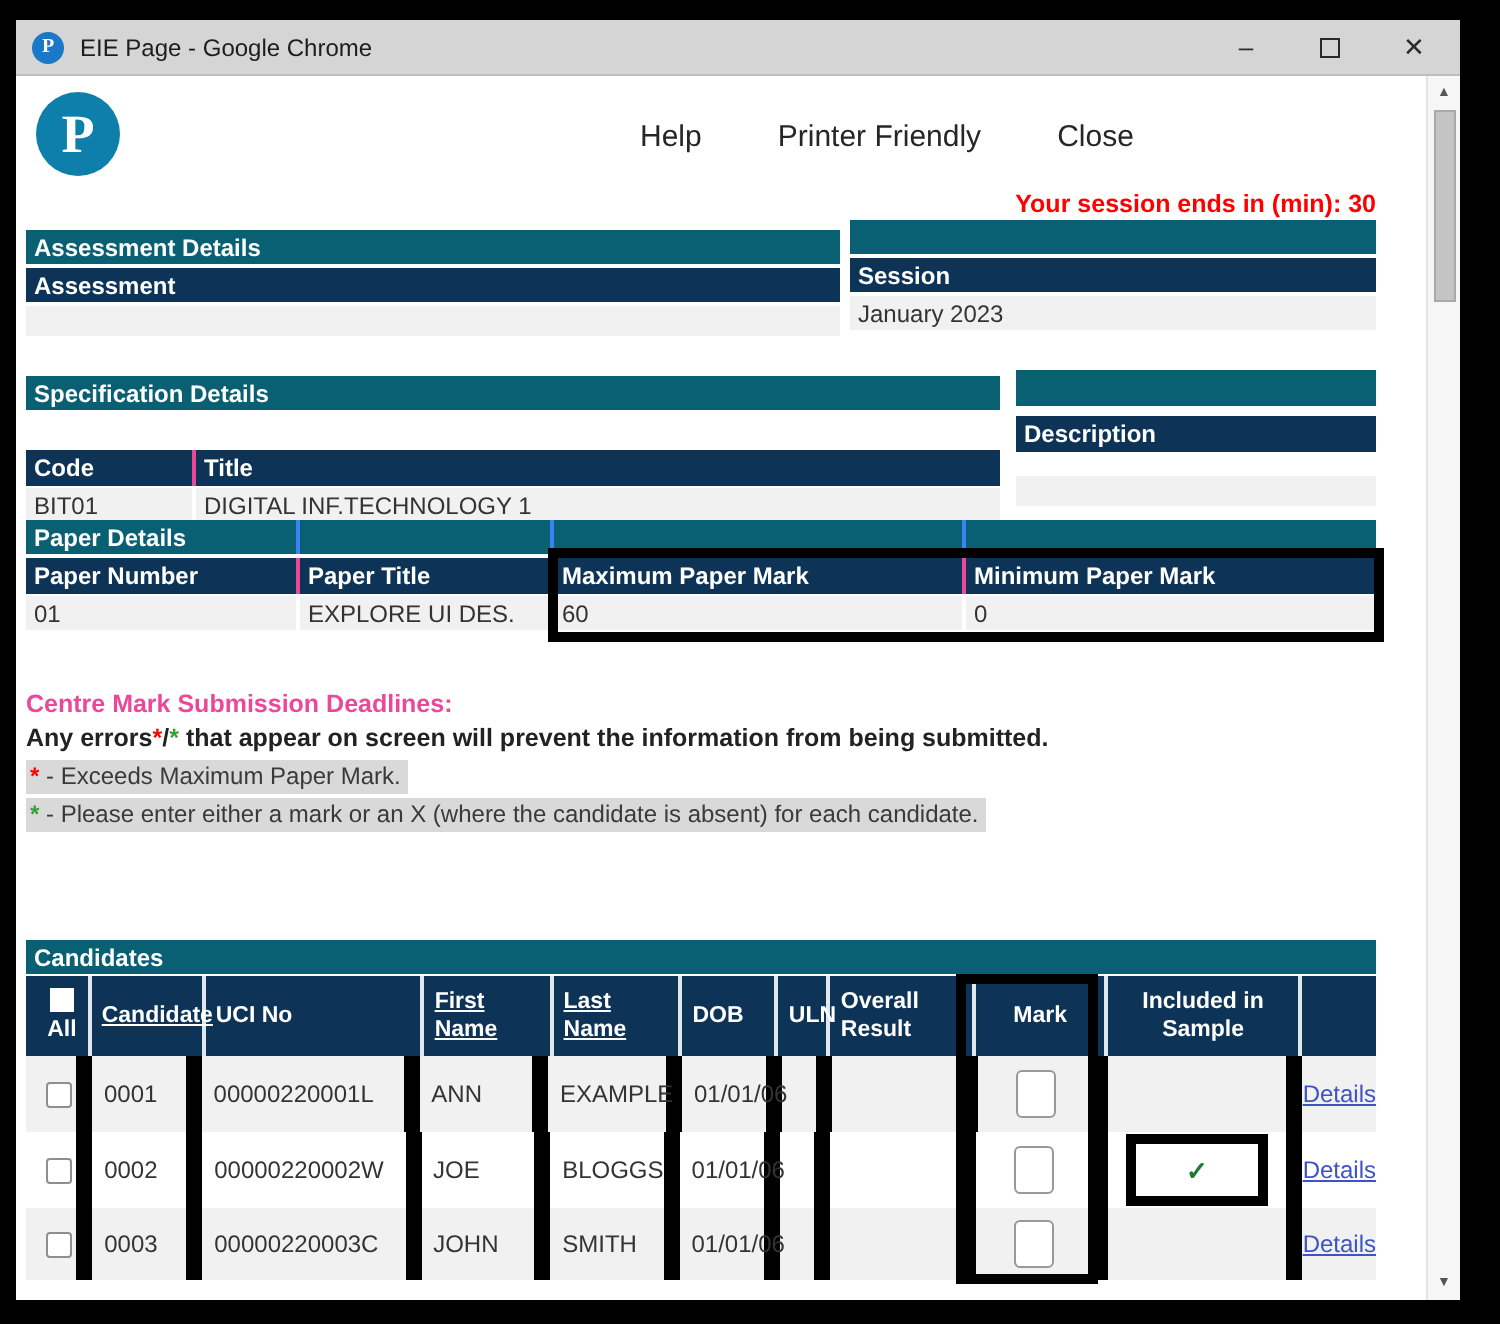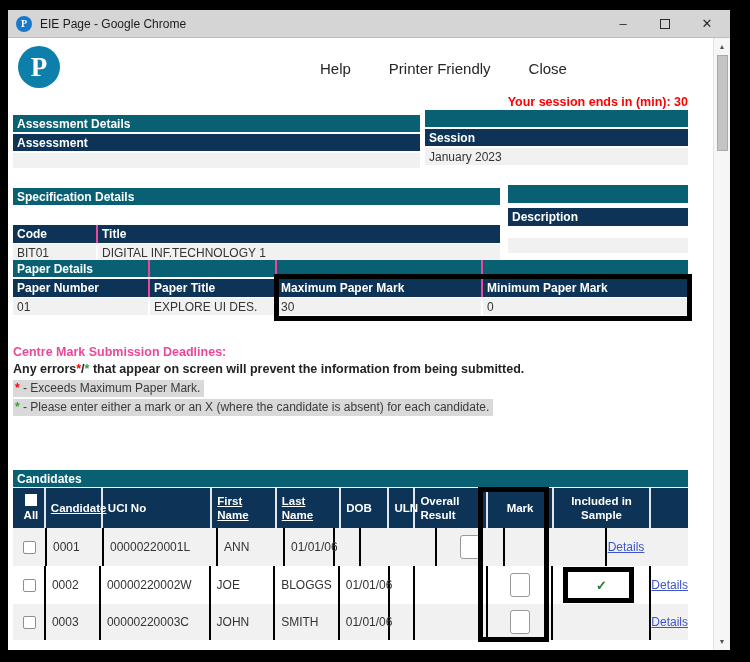--- a/index.html
+++ b/index.html
@@ -53,21 +53,21 @@
   .tbl-spec .cellrow.navy{height:18px; margin-bottom:1px;}
   .tbl-spec .cellrow.vals{height:17px; background:var(--row_gray);}
   .w-code{width:85px;} .w-title{width:402px;}
   .tbl-desc{position:absolute; left:500px; top:147px; width:180px;}
   .tbl-desc .band.teal{height:18px; margin-bottom:5px;}
   .tbl-desc .band.navy{height:18px; margin-bottom:12px;}
   .tbl-desc .grayrow{height:15px;}
   
   .tbl-paper{position:absolute; left:5px; top:222px; width:675px;}
   .tbl-paper .cellrow.tealrow{height:17px; margin-bottom:2px;}
-  .tbl-paper .cellrow.tealrow .cell{background:var(--teal); color:#fff; font-weight:bold; border-right:2px solid #ec4899;}
+  .tbl-paper .cellrow.tealrow .cell{background:var(--teal); color:#fff; font-weight:bold; border-right:2px solid #3b82f6;}
   .tbl-paper .cellrow.tealrow .cell:last-child{border-right:none;}
   .tbl-paper .cellrow.navy{height:18px; margin-bottom:1px;}
   .tbl-paper .cellrow.vals{height:17px; background:var(--row_gray);}
   .pw1{width:137px;} .pw2{width:127px;} .pw3{width:206px;} .pw4{width:205px;}
   
   .notices{position:absolute; left:5px; top:307px; width:676px;}
   .n-title{font-weight:bold; font-size:12.5px; color:#ec4899; margin-bottom:3px;}
   .n-line2{font-weight:bold; font-size:12.5px; color:#222; margin-bottom:4px;}
   .ast-red{color:var(--alert_red); font-weight:bold;}
   .ast-green{color:var(--note_green); font-weight:bold;}
@@ -81,21 +81,21 @@
   .hc.center{justify-content:center; text-align:center; padding-left:0;}
   .hc-all{flex-direction:column; align-items:flex-start; justify-content:center; gap:2px;}
   .sortlink{text-decoration:underline; cursor:default;}
   .c-all{width:34px;} .c-cand{width:57px;} .c-uci{width:114px;} .c-first{width:67px;} .c-last{width:67px;}
   .c-dob{width:50px;} .c-uln{width:26px;} .c-ovr{width:76px;} .c-mark{width:68px;} .c-inc{width:102px;} .c-det{width:38px;}
   .hdr-cb{width:12px; height:12px; background:#fff; margin-left:1px;}
   .trow{display:flex; height:38px;}
   .trow.gray{background:var(--row_gray);}
   .trow.white{background:#fff;}
   .trow:last-child{height:36px;}
-  .trow .tc{border-right:2px solid #000000; display:flex; align-items:center; padding-left:6px; font-size:12px; color:#333;}
+  .trow .tc{border-right:8px solid #000000; display:flex; align-items:center; padding-left:6px; font-size:12px; color:#333;}
   .trow .tc:last-child{border-right:none;}
   .tc.center{justify-content:center; padding-left:0;}
   .cb{width:13px; height:13px; border:1.5px solid #8f8f8f; border-radius:2px; background:#fff; margin-left:4px;}
   .mark-input{width:20px; height:24px; border:1px solid #999; border-radius:3px; background:#fff; outline:none; text-align:center; font-size:12px;}
   .check{color:var(--check_green); font-weight:bold; font-size:13px;}
   a.details{color:var(--link_blue); text-decoration:underline; font-size:12px; cursor:default;}
   
   .anno{position:absolute; border:5px solid #000; pointer-events:none; z-index:6; background:transparent;}
   .anno-paper{left:266px; top:236px; width:418px; height:47px;}
   .anno-mark{left:470px; top:449px; width:71px; height:155px;}
@@ -173,21 +173,21 @@
       </div>
       <div class="cellrow navy">
         <div class="cell pw1">Paper Number</div>
         <div class="cell pw2">Paper Title</div>
         <div class="cell pw3">Maximum Paper Mark</div>
         <div class="cell pw4">Minimum Paper Mark</div>
       </div>
       <div class="cellrow vals">
         <div class="cell pw1">01</div>
         <div class="cell pw2">EXPLORE UI DES.</div>
-        <div class="cell pw3">30</div>
+        <div class="cell pw3">60</div>
         <div class="cell pw4">0</div>
       </div>
     </div>
     <div class="anno anno-paper"></div>
 
     <div class="notices">
       <div class="n-title">Centre Mark Submission Deadlines:</div>
       <div class="n-line2">
         <span>Any errors</span><span class="ast-red">*</span><span>/</span><span class="ast-green">*</span><span> that appear on screen will prevent the information from being submitted.</span>
       </div>
@@ -225,20 +225,21 @@
         <div class="hc c-det"></div>
       </div>
 
       <div class="trow gray">
         <div class="tc c-all">
             <div class="cb"></div>
           </div>
         <div class="tc c-cand">0001</div>
         <div class="tc c-uci">00000220001L</div>
         <div class="tc c-first">ANN</div>
+        <div class="tc c-last">EXAMPLE</div>
         <div class="tc c-dob">01/01/06</div>
         <div class="tc c-uln"></div>
         <div class="tc c-ovr"></div>
         <div class="tc center c-mark">
             <input class="mark-input" value="" style="">
           </div>
         <div class="tc center c-inc">
             <span class="check"></span>
           </div>
         <div class="tc center c-det">

